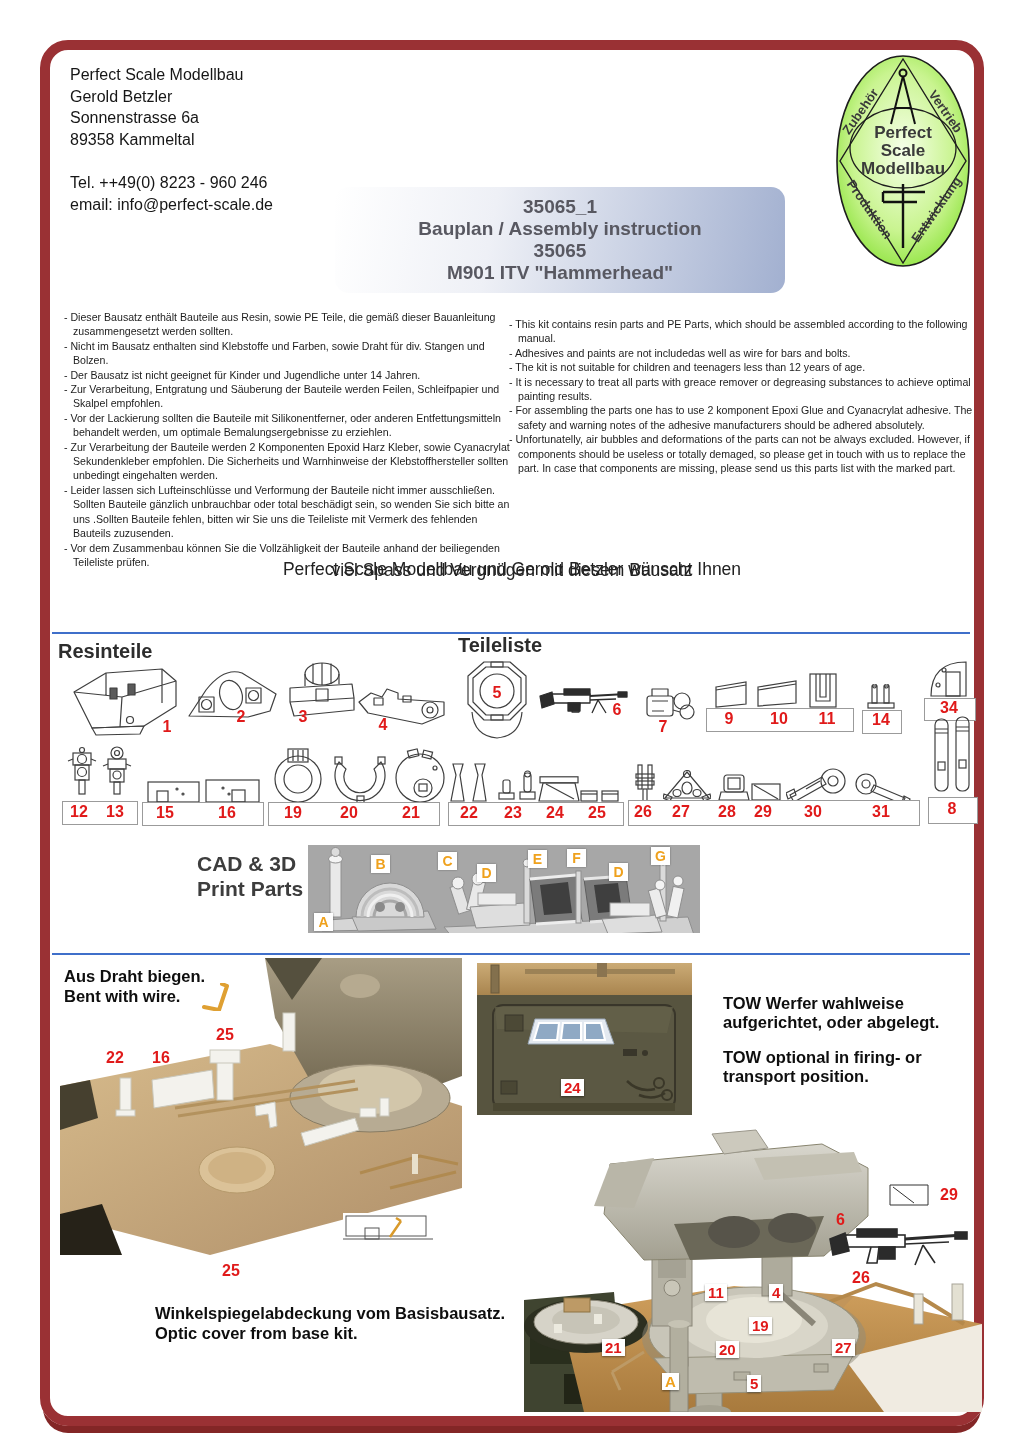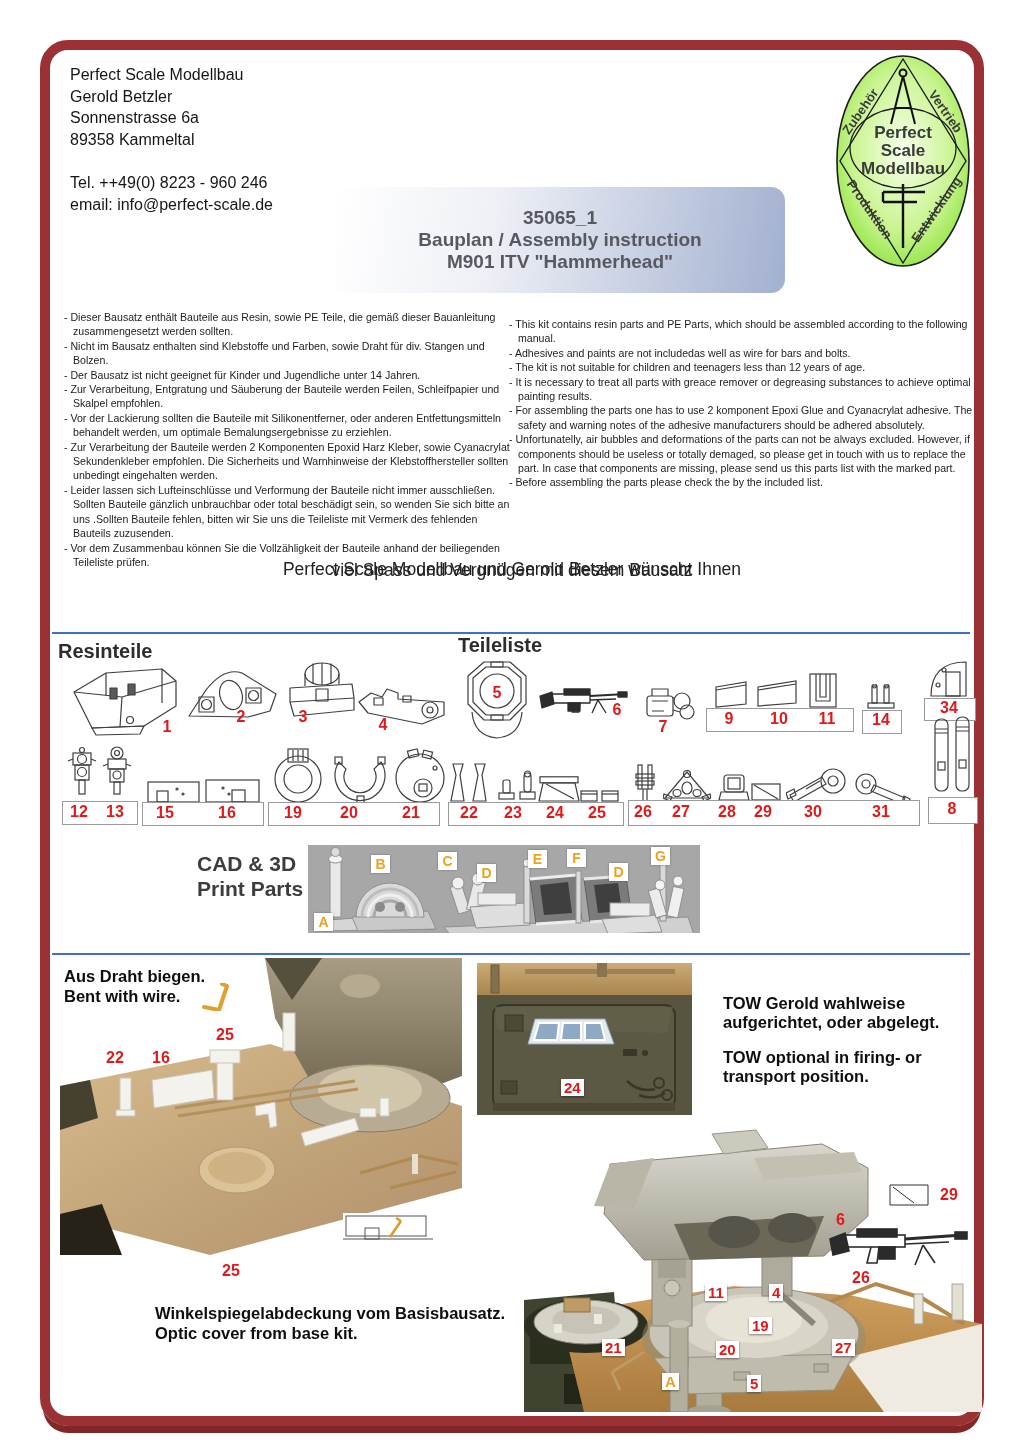--- a/index.html
+++ b/index.html
@@ -74,20 +74,21 @@
         <text font-size="13" text-anchor="middle" transform="translate(109,62) rotate(55)">Vertrieb</text>
         <text font-size="13" text-anchor="middle" transform="translate(33,160) rotate(55)">Produktion</text>
         <text font-size="13" text-anchor="middle" transform="translate(107,160) rotate(-55)">Entwicklung</text>
       </g>
     </svg>
   </div>
 
   <div class="abs title-box" style="left:335px;top:187px;width:450px;height:106px;">
     <div>35065_1</div>
     <div>Bauplan / Assembly instruction</div>
+    <div>35065</div>
     <div>M901 ITV "Hammerhead"</div>
   </div>
 
   <div class="abs" style="left:64px;top:310px;width:446px;">
     <div class="note">- Dieser Bausatz enthält Bauteile aus Resin, sowie PE Teile, die gemäß dieser Bauanleitung zusammengesetzt werden sollten.</div>
     <div class="note">- Nicht im Bausatz enthalten sind Klebstoffe und Farben, sowie Draht für div. Stangen und Bolzen.</div>
     <div class="note">- Der Bausatz ist nicht geeignet für Kinder und Jugendliche unter 14 Jahren.</div>
     <div class="note">- Zur Verarbeitung, Entgratung und Säuberung der Bauteile werden Feilen, Schleifpapier und Skalpel empfohlen.</div>
     <div class="note">- Vor der Lackierung sollten die Bauteile mit Silikonentferner, oder anderen Entfettungsmitteln behandelt werden, um optimale Bemalungsergebnisse zu erziehlen.</div>
     <div class="note">- Zur Verarbeitung der Bauteile werden 2 Komponenten Epoxid Harz Kleber, sowie Cyanacrylat Sekundenkleber empfohlen. Die Sicherheits und Warnhinweise der Klebstoffhersteller sollten unbedingt eingehalten werden.</div>
@@ -95,21 +96,20 @@
     <div class="note">- Vor dem Zusammenbau können Sie die Vollzähligkeit der Bauteile anhand der beiliegenden Teileliste prüfen.</div>
   </div>
 
   <div class="abs" style="left:509px;top:317px;width:466px;">
     <div class="note">- This kit contains resin parts and PE Parts,  which should be assembled according to the following manual.</div>
     <div class="note">- Adhesives and paints are not includedas well as wire for bars and bolts.</div>
     <div class="note">- The kit is not suitable for children and teenagers less than 12 years of age.</div>
     <div class="note">- It is necessary to treat all parts with greace remover or degreasing substances to achieve optimal painting results.</div>
     <div class="note">- For assembling the parts one has to use 2 komponent Epoxi Glue and Cyanacrylat adhesive. The safety and warning notes of the adhesive manufacturers should be adhered absolutely.</div>
     <div class="note">- Unfortunatelly, air bubbles and deformations of the parts can not be always excluded. However, if components should be useless or totally demaged, so please get in touch with us to replace the part. In case that components are missing, please send us this parts list with the marked part.</div>
-    <div class="note">- Before assembling the parts please check the by the included list.</div>
   </div>
 
   <div class="abs greet" style="left:0;top:557px;">Perfect Scale Modellbau und Gerold Betzler wünscht Ihnen</div>
   <div class="abs greet" style="left:0;top:558px;">viel Spass und Vergnügen mit diesem Bausatz</div>
 
   <div class="abs bline" style="left:52px;top:632px;width:918px;"></div>
 
   <div class="abs h-big" style="left:58px;top:640px;">Resinteile</div>
   <div class="abs h-big" style="left:0;top:634px;width:1000px;text-align:center;">Teileliste</div>
 
@@ -612,21 +612,21 @@
       <rect x="146" y="86" width="14" height="7" fill="#39362a"></rect>
         <circle cx="168" cy="90" r="3" fill="#39362a"></circle>
       <path d="M150,118 q12,12 28,8 M162,132 q14,6 26,-2" stroke="#3a3728" stroke-width="2.5" fill="none"></path>
       <circle cx="182" cy="120" r="5" fill="none" stroke="#3a3728" stroke-width="2"></circle>
       <circle cx="190" cy="132" r="5" fill="none" stroke="#3a3728" stroke-width="2"></circle>
       <rect x="16" y="140" width="182" height="8" fill="#4a4732"></rect>
     </svg>
   </div>
   <div class="pchip" style="left:561px;top:1079px;">24</div>
 
-  <div class="abs bold16" style="left:723px;top:993px;">TOW Gerold wahlweise</div>
+  <div class="abs bold16" style="left:723px;top:993px;">TOW Werfer wahlweise</div>
   <div class="abs bold16" style="left:723px;top:1012px;">aufgerichtet, oder abgelegt.</div>
   <div class="abs bold16" style="left:723px;top:1047px;">TOW optional in firing- or</div>
   <div class="abs bold16" style="left:723px;top:1066px;">transport position.</div>
 
   <div class="abs bold16" style="left:155px;top:1303px;">Winkelspiegelabdeckung vom Basisbausatz.</div>
   <div class="abs bold16" style="left:155px;top:1323px;text-align:center;">Optic cover from base kit.</div>
 
   <div class="abs" style="left:524px;top:1128px;width:458px;height:284px;">
     <svg width="458" height="284" viewBox="0 0 458 284">
       <defs>

